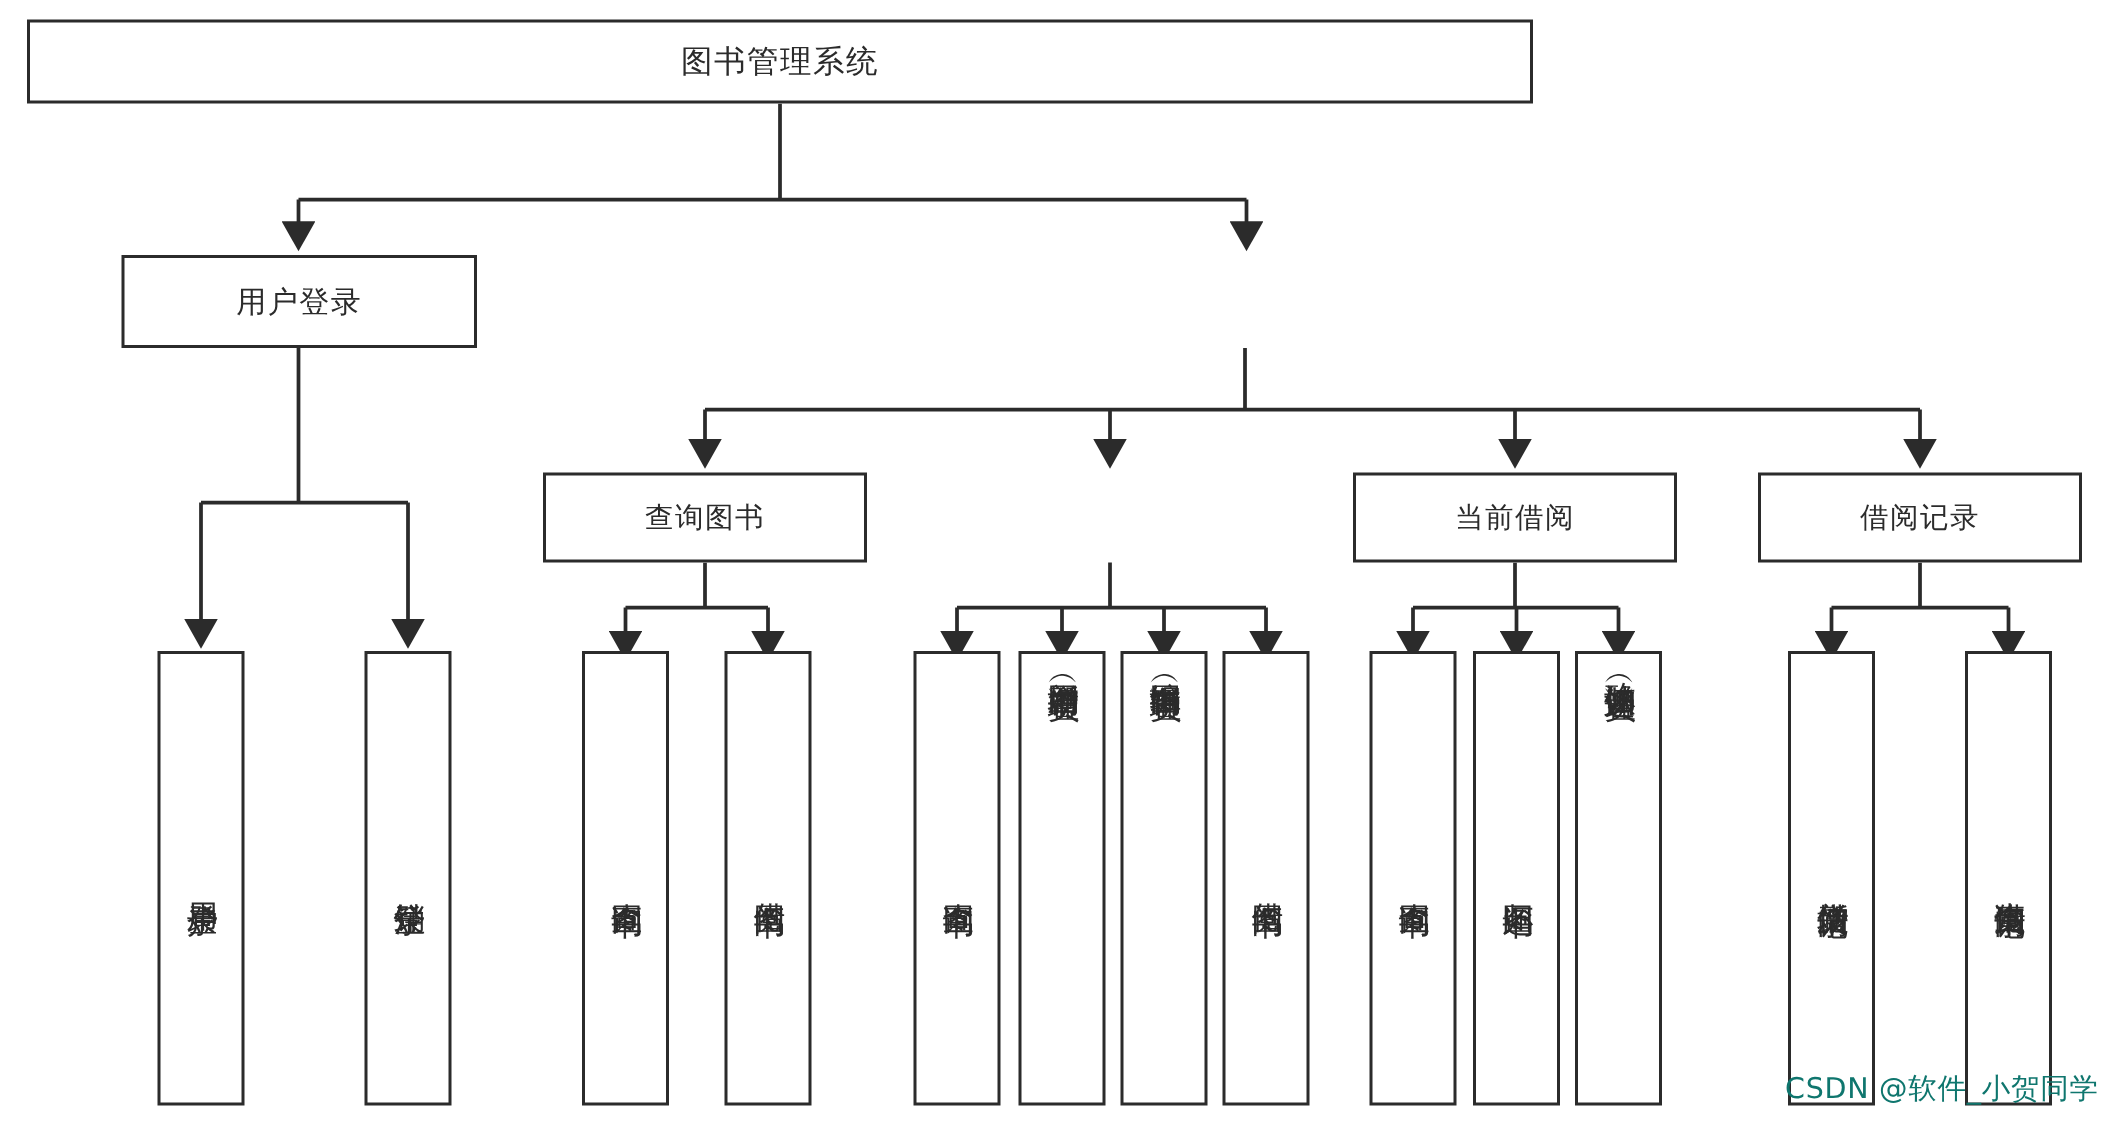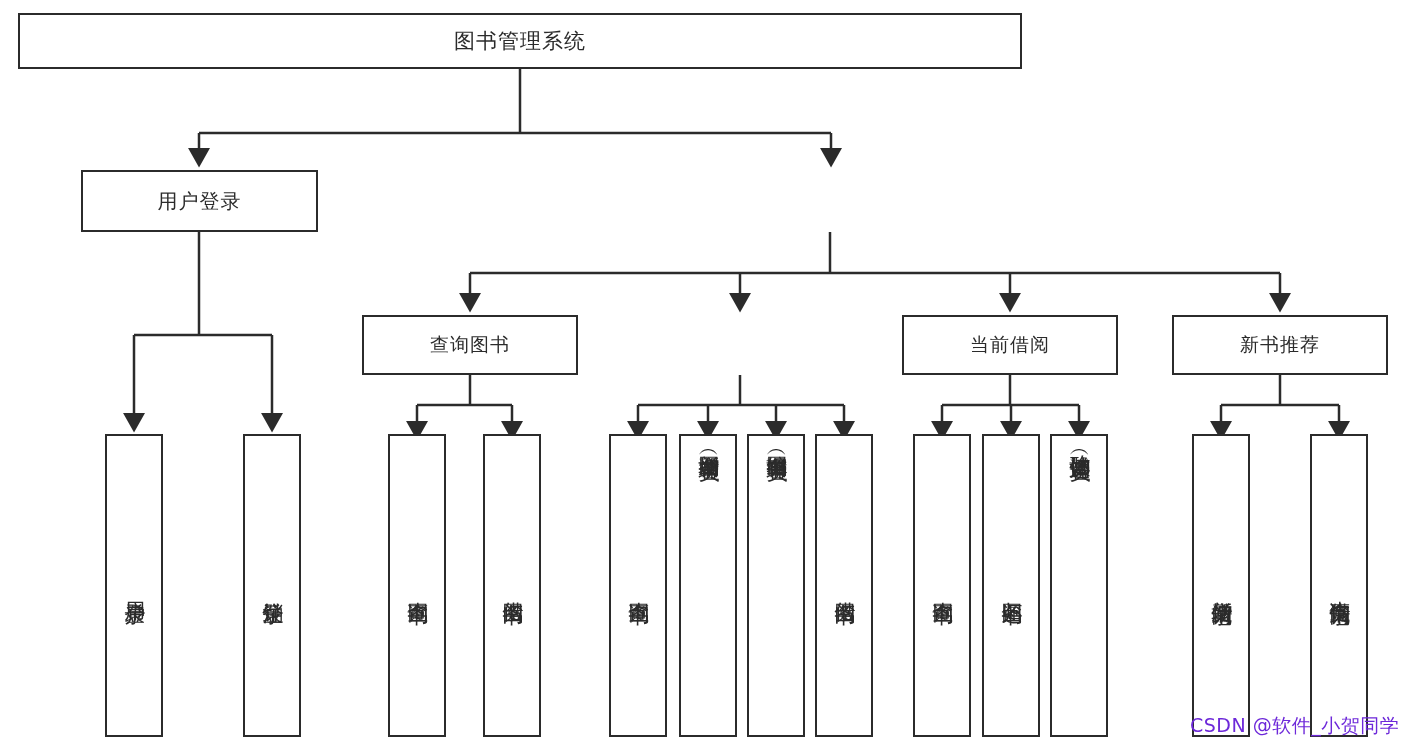--- a/index.html
+++ b/index.html
@@ -72,21 +72,21 @@
   }
   .htext {
     white-space: nowrap;
     letter-spacing: 1px;
   }
   #watermark {
     position: absolute;
     left: 1190px;
     top: 713px;
     font-size: 19px;
-    color: #6d28d9;
+    color: #0f766e;
     white-space: nowrap;
     letter-spacing: 0.5px;
   }
 </style>
 </head>
 <body>
 
 <div id="canvas">
 
   <svg id="connectors" viewBox="0 0 1405 747" xmlns="http://www.w3.org/2000/svg">
@@ -147,21 +147,21 @@
     <span class="htext">用户登录</span>
   </div>
 
   <div class="node level3" id="node-l3-0" style="left: 362px; top: 315px; width: 216px; height: 60px;">
     <span class="htext">查询图书</span>
   </div>
   <div class="node level3" id="node-l3-2" style="left: 902px; top: 315px; width: 216px; height: 60px;">
     <span class="htext">当前借阅</span>
   </div>
   <div class="node level3" id="node-l3-3" style="left: 1172px; top: 315px; width: 216px; height: 60px;">
-    <span class="htext">新书推荐</span>
+    <span class="htext">借阅记录</span>
   </div>
 
   <div id="leaf-container">
       <div class="node leaf" style="left: 105px; top: 434px; width: 58px; height: 303px;">
         <div class="leaf-inner">
           <span class="vtext">用户登录</span>
         </div>
       </div>
       <div class="node leaf" style="left: 243px; top: 434px; width: 58px; height: 303px;">
         <div class="leaf-inner">

